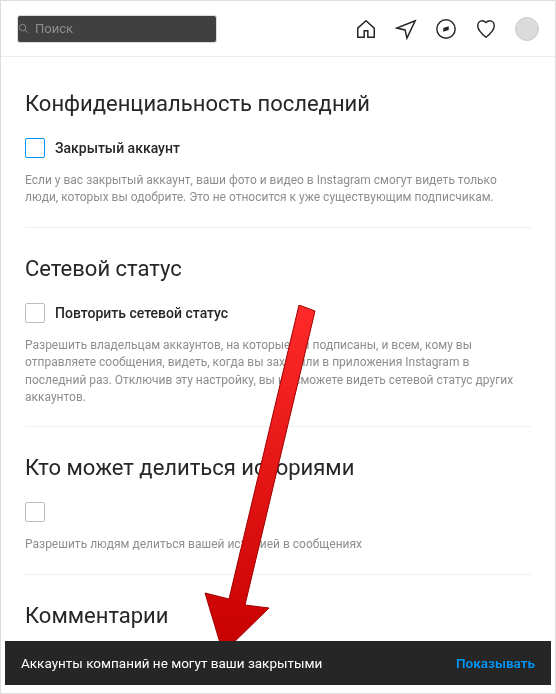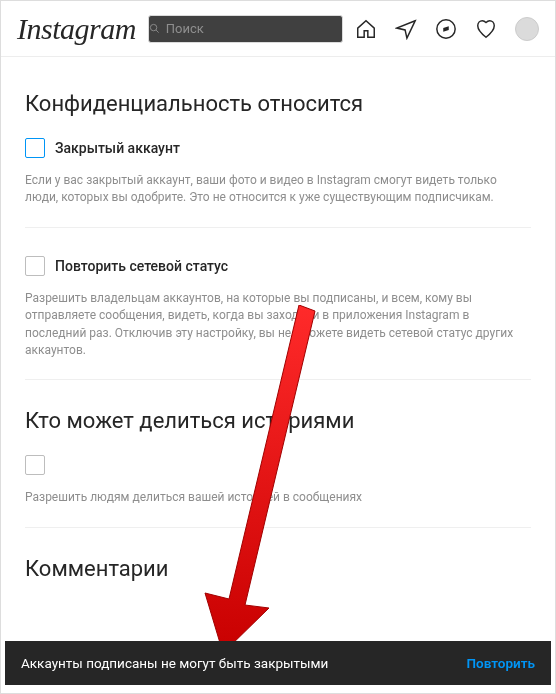--- a/index.html
+++ b/index.html
@@ -114,21 +114,20 @@
     left: 186px;
     top: 304px;
     z-index: 9;
     pointer-events: none;
   }
 </style>
 </head>
 <body>
 
 <div class="header">
-  <div class="logo">Instagram</div>
   <div class="search">
     <svg width="11" height="11" viewBox="0 0 24 24" fill="none" stroke="#8e8e8e" stroke-width="2">
         <circle cx="10" cy="10" r="7"></circle>
         <line x1="21" y1="21" x2="15.5" y2="15.5"></line>
       </svg>
     <span>Поиск</span>
   </div>
   <div class="nav-icons">
     <svg viewBox="0 0 24 24">
         <path d="M3 11 L12 3 L21 11 V21 H14 V14 H10 V21 H3 Z"></path>
@@ -143,29 +142,30 @@
     <svg viewBox="0 0 24 24">
         <path d="M12 21 C12 21 3 14 3 8.5 C3 5 5.5 3 8 3 C10 3 12 5 12 5 C12 5 14 3 16 3 C18.5 3 21 5 21 8.5 C21 14 12 21 12 21 Z"></path>
       </svg>
     <div class="avatar"></div>
   </div>
 </div>
 
 <div class="content">
 
   <div class="section">
-    <h2>Конфиденциальность относится</h2>
+    <h2>Конфиденциальность последний</h2>
     <div class="check-row">
       <div class="checkbox hl"></div>
       <span class="check-label">Закрытый аккаунт</span>
     </div>
     <p class="desc">Если у вас закрытый аккаунт, ваши фото и видео в Instagram смогут видеть только люди, которых вы одобрите. Это не относится к уже существующим подписчикам.</p>
   </div>
 
   <div class="section">
+    <h2>Сетевой статус</h2>
     <div class="check-row">
       <div class="checkbox"></div>
       <span class="check-label">Повторить сетевой статус</span>
     </div>
     <p class="desc">Разрешить владельцам аккаунтов, на которые вы подписаны, и всем, кому вы отправляете сообщения, видеть, когда вы заходили в приложения Instagram в последний раз. Отключив эту настройку, вы не сможете видеть сетевой статус других аккаунтов.</p>
   </div>
 
   <div class="section">
     <h2>Кто может делиться историями</h2>
     <div class="check-row">
@@ -184,15 +184,15 @@
   <defs>
     <linearGradient id="rg" x1="0" y1="0" x2="0" y2="1">
       <stop offset="0%" stop-color="#ff2a2a"></stop>
       <stop offset="100%" stop-color="#c80000"></stop>
     </linearGradient>
   </defs>
   <path d="M112 0 L128 6 L58 300 L82 303 L36 348 L18 288 L42 294 Z" fill="url(#rg)" stroke="#a00000" stroke-width="1"></path>
 </svg>
 
 <div class="toast">
-  <span>Аккаунты подписаны не могут быть закрытыми</span>
-  <span class="retry">Повторить</span>
+  <span>Аккаунты компаний не могут ваши закрытыми</span>
+  <span class="retry">Показывать</span>
 </div>
 
 </body></html>

